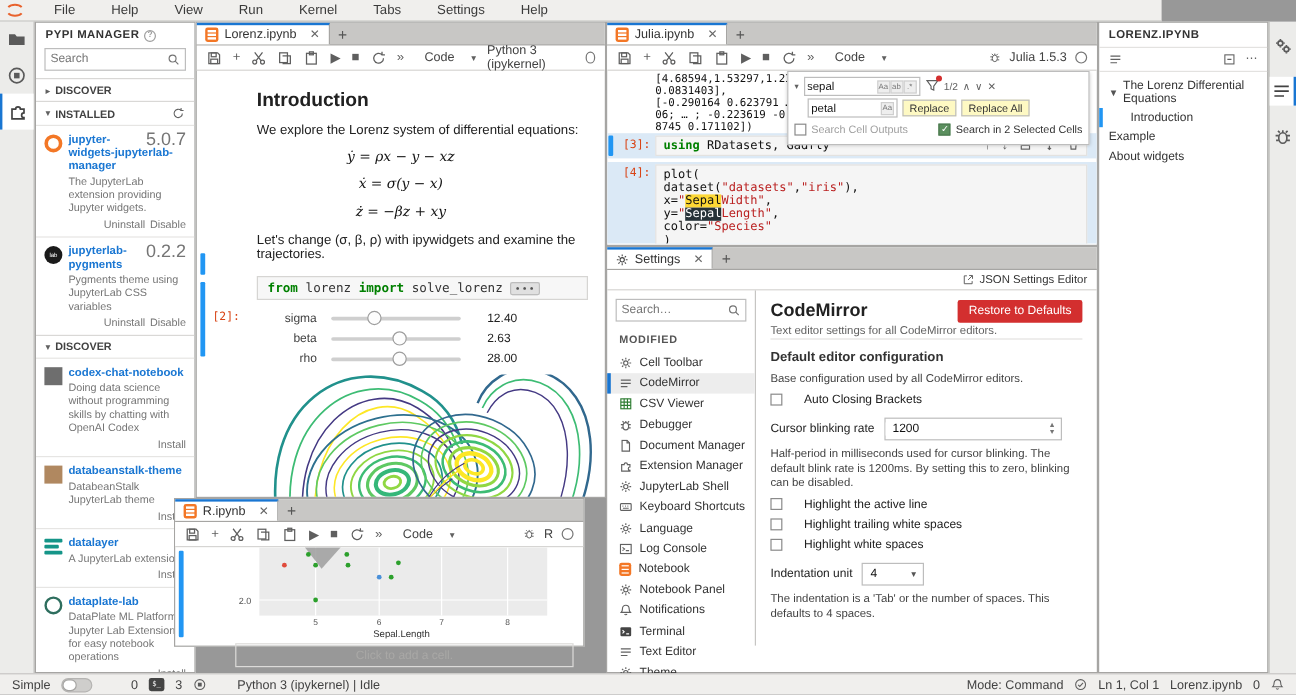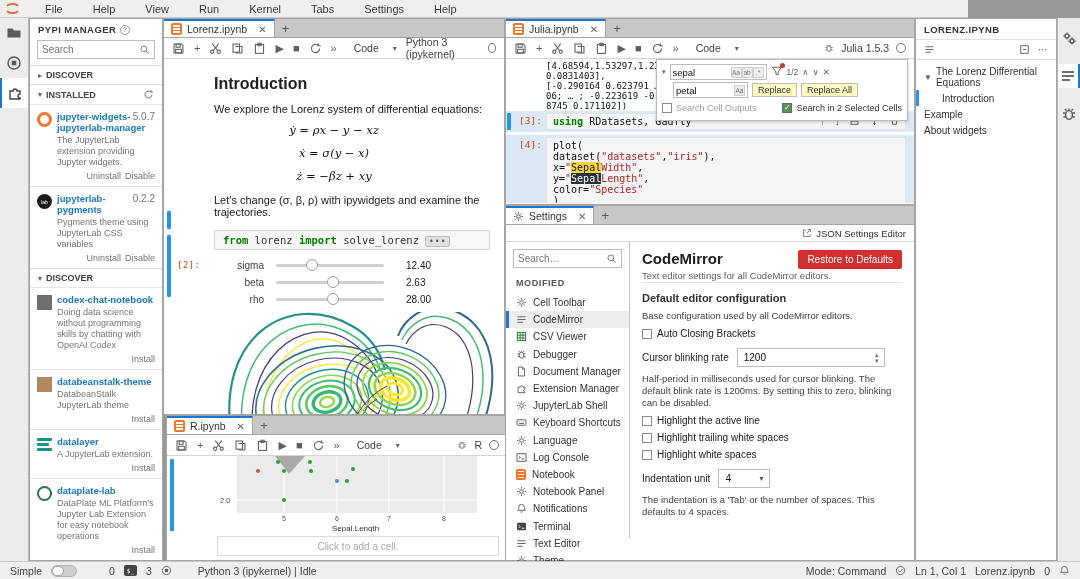--- a/index.html
+++ b/index.html
@@ -49,21 +49,21 @@
   .searchbox { margin:2px 7px 6px; height:19px; border:1px solid #bdbdbd; display:flex; align-items:center; padding:0 4px; background:#fff; }
   .searchbox input { border:none; outline:none; flex:1; width:50px; font-size:10px; color:#333; font-family:inherit; }
   .searchbox svg { width:11px; height:11px; stroke:#757575; fill:none; stroke-width:1.4; }
   .sechead { border-top:1px solid #d9d8d6; padding:4px 8px; font-size:9px; font-weight:bold; color:#424242; display:flex; align-items:center; gap:4px; }
   .sechead .car { color:#616161; font-size:8px; }
   .sechead svg { margin-left:auto; }
   .card { border-top:1px solid #e6e5e3; padding:6px 7px 5px 7px; display:flex; gap:5px; }
   .card .thumb { width:15px; height:15px; flex:none; margin-top:1px; }
   .card .cbody { flex:1; min-width:0; }
   .cname { color:#1976d2; font-weight:bold; font-size:9.5px; line-height:11px; word-wrap:break-word; }
-  .cver { float:right; color:#757575; font-size:10px; font-weight:normal; }
+  .cver { float:right; color:#757575; font-size:15px; font-weight:normal; }
   .cdesc { color:#757575; font-size:9px; line-height:11px; margin-top:2px; }
   .cacts { text-align:right; color:#757575; font-size:9px; margin-top:3px; }
   .cacts span { margin-left:4px; }
   .th-jw { background:#fff; border-radius:50%; border:3px solid #f37726; }
   .th-pyg { background:#1a1a1a; border-radius:50%; color:#fff; font-size:5px; display:flex; align-items:center; justify-content:center; }
   .th-codex { background:#6e6e6e; }
   .th-dbs { background:#b08860; }
   .th-dl { background:#fff; display:flex; flex-direction:column; gap:2px; justify-content:center; }
   .th-dl i { height:3px; background:#159588; border-radius:1px; }
   .th-dl i:nth-child(2){ width:80%; }
@@ -82,21 +82,21 @@
   .lz-code { margin:12px 14px 0 50px; background:#f7f7f7; border:1px solid #d6d5d3; padding:3px 8px; font-size:10.5px; color:#333; display:flex; align-items:center; }
   .lz-out { position:relative; margin-top:7px; }
   .lz-out .prompt { position:absolute; left:13px; top:2px; }
   .sliderrow { display:flex; align-items:center; height:17px; margin-left:62px; }
   .sliderrow .slab { width:38px; text-align:right; font-size:10px; color:#424242; }
   .strack { position:relative; width:108px; height:3px; background:#cfcfcf; border-radius:2px; margin-left:12px; }
   .shandle { position:absolute; top:-5px; width:12px; height:12px; background:#fdfdfd; border:1px solid #9e9e9e; border-radius:50%; }
   .sval { margin-left:22px; font-size:10px; color:#212121; }
 
   
-  #rpanel { left:166px; top:415px; width:342px; height:146px; }
+  #rpanel { left:145px; top:415px; width:342px; height:124px; }
   #rpanel .content { position:relative; height:103px; overflow:hidden; }
   .addcell { position:absolute; left:50px; right:8px; top:80px; height:20px; border:1px solid #dcdbd9; display:flex; align-items:center; justify-content:center; color:#a9a8a6; font-size:10px; }
 
   
   #julia { left:505px; top:18px; width:410px; height:187px; }
   #julia .content { position:relative; height:144px; overflow:hidden; }
   .jout { position:absolute; left:40px; top:2px; font-size:9px; line-height:10px; color:#111; white-space:pre; }
   .findbox { position:absolute; right:6px; top:0; width:252px; background:#fff; border:1px solid #bdbdbd; box-shadow:0 1px 3px rgba(0,0,0,.2); padding:3px 5px; z-index:5; }
   .frow { display:flex; align-items:center; gap:4px; height:18px; }
   .finput { flex:none; display:flex; align-items:center; border:1px solid #bdbdbd; height:16px; padding:0 2px; }
@@ -130,21 +130,21 @@
   .modlab { padding:2px 10px 6px; font-size:9px; font-weight:bold; letter-spacing:.6px; color:#555; }
   .sitem { height:17.2px; display:flex; align-items:center; gap:6px; padding-left:10px; font-size:10px; color:#333; }
   .sitem svg { width:11px; height:11px; stroke:#616161; fill:none; stroke-width:1.4; flex:none; }
   .sitem.sel { background:#ededed; border-left:3px solid #1976d2; padding-left:7px; }
   .smain { flex:1; padding:8px 12px; position:relative; overflow:hidden; font-size:10px; color:#424242; }
   .smain h1 { font-size:15px; font-weight:bold; color:#212121; }
   .ssub { margin-top:3px; font-size:9.5px; color:#616161; border-bottom:1px solid #e3e2e0; padding-bottom:1px; }
   .redbtn { position:absolute; right:12px; top:8px; background:#d32f2f; color:#fff; font-size:10px; padding:4px 9px; border-radius:2px; }
   .sect { margin-top:9px; font-size:11px; font-weight:bold; color:#333; }
   .sdesc { margin-top:6px; font-size:9.5px; line-height:12px; color:#424242; }
-  .cbrow { margin-top:6px; display:flex; align-items:center; gap:5px; font-size:10px; color:#212121; }
+  .cbrow { margin-top:6px; display:flex; gap:18px; font-size:10px; color:#212121; }
   .inprow { margin-top:9px; display:flex; align-items:center; gap:8px; font-size:10px; color:#212121; }
   .numin { width:148px; height:19px; border:1px solid #bdbdbd; display:flex; align-items:center; }
   .numin input { border:none; outline:none; flex:1; padding-left:6px; font-size:10px; font-family:inherit; color:#111; width:80px; }
   .spin { width:14px; color:#757575; font-size:6px; line-height:6px; text-align:center; }
   .selbox { width:52px; height:19px; border:1px solid #bdbdbd; display:flex; align-items:center; justify-content:space-between; padding:0 6px; font-size:10px; color:#111; }
   .selbox .car { color:#555; font-size:8px; }
 
   
   #toc { left:915px; top:18px; width:142px; height:543px; }
   #toc .thead { height:21px; display:flex; align-items:center; padding-left:8px; font-size:9.5px; font-weight:bold; letter-spacing:.4px; color:#333; border-bottom:1px solid #e3e2e0; }

